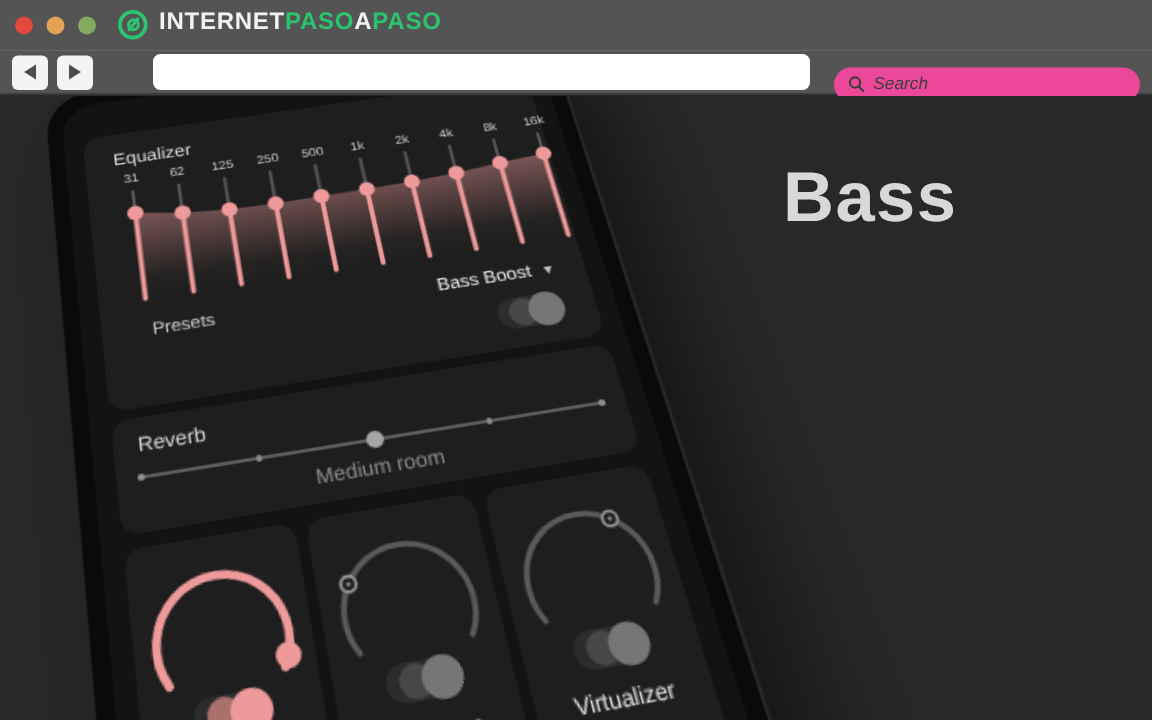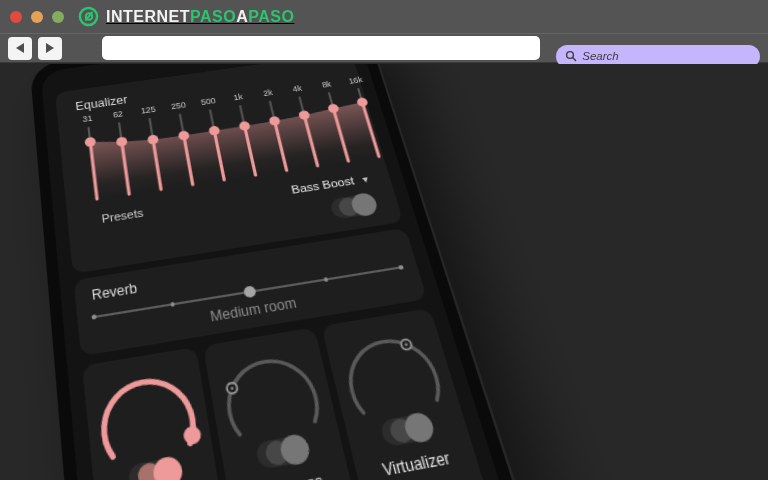--- a/index.html
+++ b/index.html
@@ -3,29 +3,29 @@
 <meta charset="utf-8">
 <style>
   html,body{margin:0;padding:0;background:#111;}
   *{box-sizing:border-box;font-family:"Liberation Sans","DejaVu Sans",sans-serif;}
   .viewport{position:relative;width:768px;height:480px;overflow:hidden;background:#282828;}
 
   
   .title-bar{height:33px;background:#545454;display:flex;align-items:center;padding:0 10px;}
   .lights{display:flex;align-items:center;gap:9px;margin-right:14px;}
   .light{width:12px;height:12px;border-radius:50%;}
-  .logo{display:flex;align-items:center;gap:7px;text-decoration:underline;}
+  .logo{display:flex;gap:7px;}
   .logo-text{font-size:16px;font-weight:bold;letter-spacing:.5px;display:flex;}
   .nav-bar{height:30px;background:#545454;border-top:1px solid #656565;display:flex;align-items:center;padding:0 8px;border-bottom:1px solid #3a3a3a;}
   .nav-btn{width:27px;height:23px;background:#f4f4f4;border:none;border-radius:4px;margin-right:6px;display:flex;align-items:center;justify-content:center;padding:0;}
   .tri{width:0;height:0;border-top:5px solid transparent;border-bottom:5px solid transparent;}
   .tri.left{border-right:8px solid #4e4e4e;}
   .tri.right{border-left:8px solid #4e4e4e;}
   .address{flex:0 0 auto;width:438px;height:24px;background:#fff;border:none;border-radius:5px;margin-left:34px;padding:0 8px;font-size:12px;}
-  .search-pill{width:226px;height:23px;background:#c4b5fd;border-radius:12px;margin-left:16px;display:flex;align-items:center;padding:0 9px;gap:5px;margin-top:16px;}
+  .search-pill{width:226px;height:23px;background:#ec4899;border-radius:12px;margin-left:16px;display:flex;align-items:center;padding:0 9px;gap:5px;margin-top:16px;}
   .search-pill span{font-size:11.5px;color:#3d3d3d;font-style:italic;}
 
   
   .main{position:absolute;top:64px;left:0;right:0;bottom:0;background:#282828;overflow:hidden;}
   .hero{position:absolute;left:522px;top:30px;margin:0;font-size:47px;font-weight:bold;letter-spacing:1px;line-height:73px;color:#d8d8d8;}
 
   
   .phone{position:absolute;left:30px;top:-22px;width:340px;height:780px;background:#0a0a0a;border-radius:30px;padding:10px;
     transform-origin:50% 0;transform:perspective(1000px) rotateX(35deg) rotateZ(-9.5deg);
     box-shadow:24px 30px 60px rgba(0,0,0,.5);border-right:2px solid #262626;}
@@ -243,16 +243,16 @@
                 <div class="tknob"></div>
               </div>
               <div class="knob-label">Virtualizer</div>
             </div>
           </div>
 
       </div>
     </div>
 
     <h1 class="hero">
-      <br>
+      <span>Bass</span><br>
     </h1>
   </div>
 </div>
 
 </body></html>

